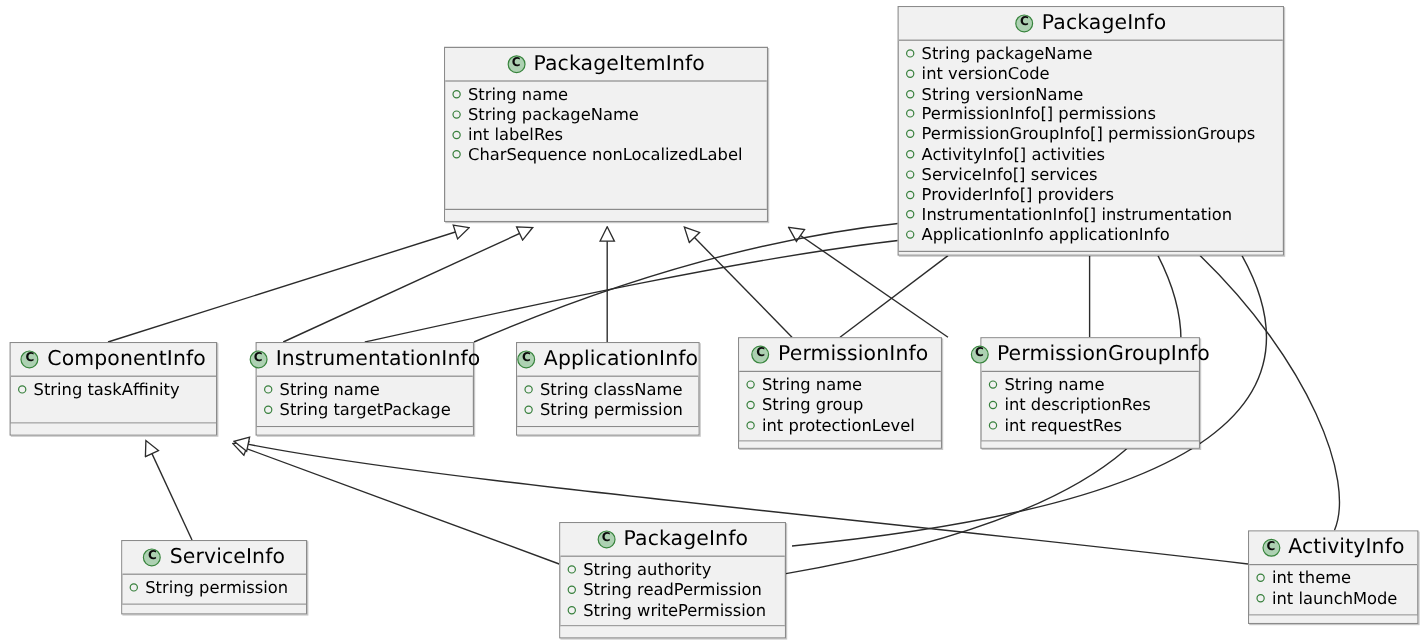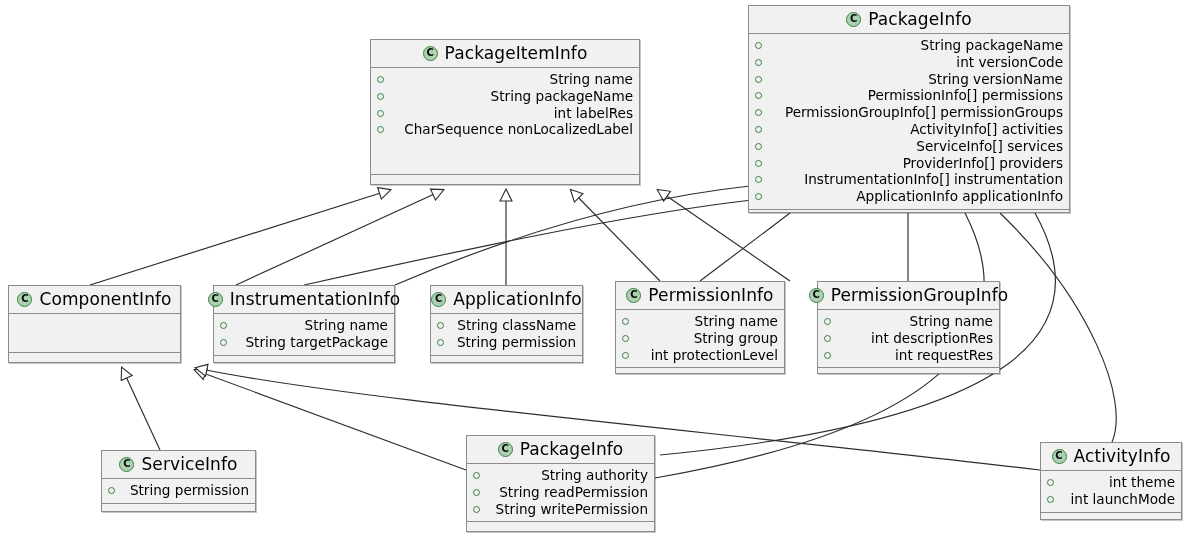--- a/index.html
+++ b/index.html
@@ -72,21 +72,20 @@
     padding: 3px 6px 4px 6px;
     border-bottom: 1px solid #8B8B8B;
     flex: 1 1 auto;
   }
   .attr-row {
     display: flex;
     align-items: baseline;
     gap: 6px;
     white-space: nowrap;
     line-height: 16.8px;
-    justify-content: space-between;
   }
   .attr-bullet {
     width: 7px;
     height: 7px;
     border-radius: 50%;
     border: 1.2px solid #38803D;
     background: transparent;
     box-sizing: border-box;
     flex: 0 0 auto;
     position: relative;
@@ -208,20 +207,24 @@
         </div>
       </div>
       <div class="uml-methods"></div>
     </div>
     <div class="uml-class" style="left: 8px; top: 285px; width: 173px; height: 78px;">
       <div class="uml-header">
         <div class="class-icon">C</div>
         <div class="class-title">ComponentInfo</div>
       </div>
       <div class="uml-attrs">
+        <div class="attr-row">
+          <span class="attr-bullet"></span>
+          <span class="attr-text">String taskAffinity</span>
+        </div>
       </div>
       <div class="uml-methods"></div>
     </div>
     <div class="uml-class" style="left: 213px; top: 285px; width: 182px; height: 78px;">
       <div class="uml-header">
         <div class="class-icon">C</div>
         <div class="class-title">InstrumentationInfo</div>
       </div>
       <div class="uml-attrs">
         <div class="attr-row">

